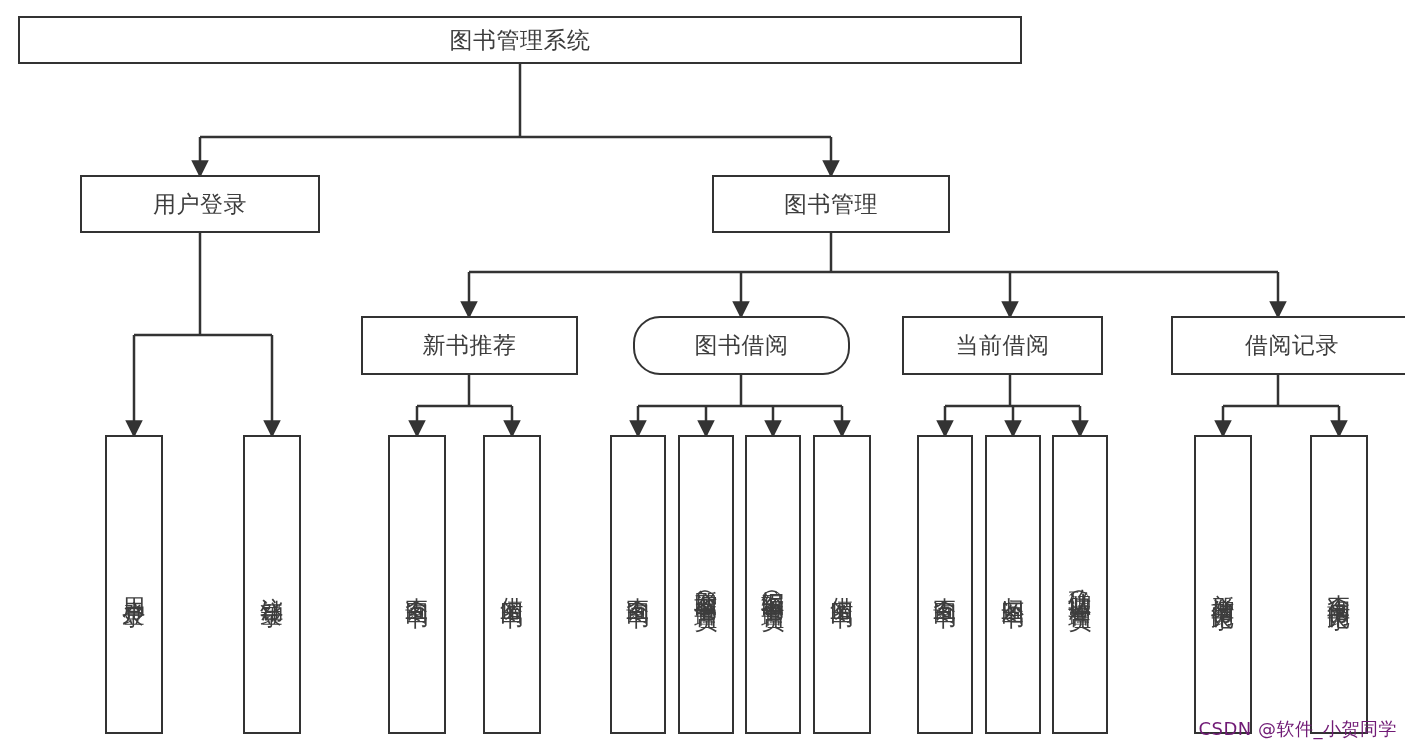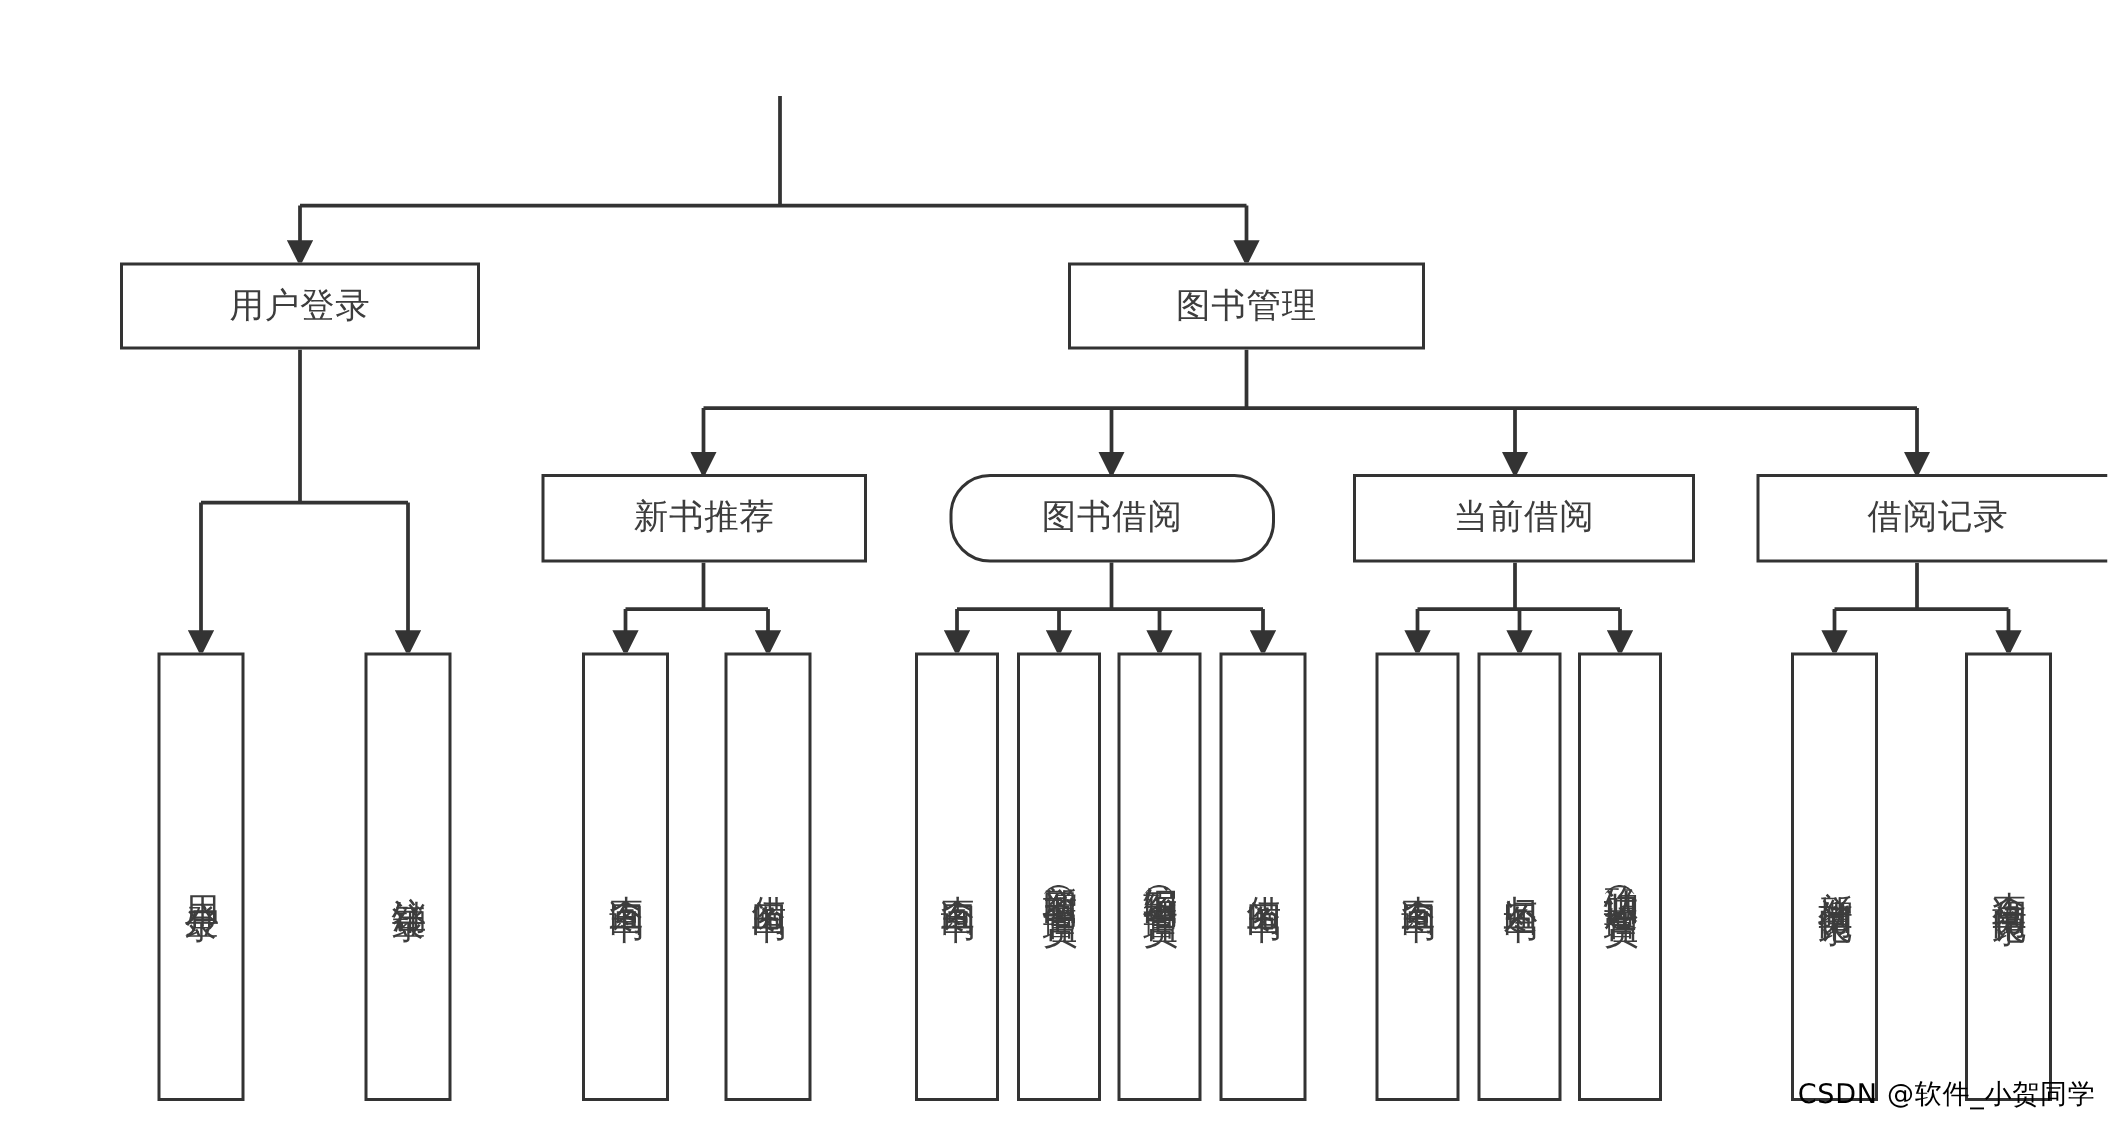--- a/index.html
+++ b/index.html
@@ -58,21 +58,21 @@
     font-size: 23px;
     letter-spacing: 3px;
     white-space: nowrap;
     max-height: 100%;
   }
   #watermark {
     position: absolute;
     right: 8px;
     bottom: 6px;
     font-size: 18px;
-    color: #000000;
+    color: #701a75;
     letter-spacing: 0.5px;
     white-space: nowrap;
   }
 </style>
 </head>
 <body>
 
 <div id="canvas">
 
   <svg id="edges" viewBox="0 0 1405 747">
@@ -111,35 +111,38 @@
         <path d="M 945 406 L 945 435" marker-end="url(#arrow)"></path>
         <path d="M 1013 406 L 1013 435" marker-end="url(#arrow)"></path>
         <path d="M 1080 406 L 1080 435" marker-end="url(#arrow)"></path>
         <path d="M 1278 375 L 1278 406"></path>
         <path d="M 1223 406 L 1339 406"></path>
         <path d="M 1223 406 L 1223 435" marker-end="url(#arrow)"></path>
         <path d="M 1339 406 L 1339 435" marker-end="url(#arrow)"></path>
       </g>
   </svg>
 
+  <div class="node root" id="node-root" style="left: 18px; top: 16px; width: 1004px; height: 48px;">
+    <span class="lbl">图书管理系统</span>
+  </div>
 
   <div class="node horizontal" id="node-l2-0" style="left: 80px; top: 175px; width: 240px; height: 58px;">
     <span class="lbl">用户登录</span>
   </div>
   <div class="node horizontal" id="node-l2-1" style="left: 712px; top: 175px; width: 238px; height: 58px; align-items: center;">
     <span class="lbl">图书管理</span>
   </div>
 
   <div class="node horizontal" id="node-l3-0" style="left: 361px; top: 316px; width: 217px; height: 59px;">
     <span class="lbl">新书推荐</span>
   </div>
   <div class="node horizontal" id="node-l3-1" style="left: 633px; top: 316px; width: 217px; height: 59px; border-radius: 27px;">
     <span class="lbl">图书借阅</span>
   </div>
-  <div class="node horizontal" id="node-l3-2" style="left: 902px; top: 316px; width: 228px; height: 59px;">
+  <div class="node horizontal" id="node-l3-2" style="left: 902px; top: 316px; width: 201px; height: 59px;">
     <span class="lbl">当前借阅</span>
   </div>
   <div class="node horizontal" id="node-l3-3" style="left: 1171px; top: 316px; width: 242px; height: 59px;">
     <span class="lbl">借阅记录</span>
   </div>
 
   <div class="node vertical" id="node-leaf-0" style="left: 105px; top: 435px; width: 58px; height: 299px;">
     <span class="lbl">用户登录</span>
   </div>
   <div class="node vertical" id="node-leaf-1" style="left: 243px; top: 435px; width: 58px; height: 299px;">

